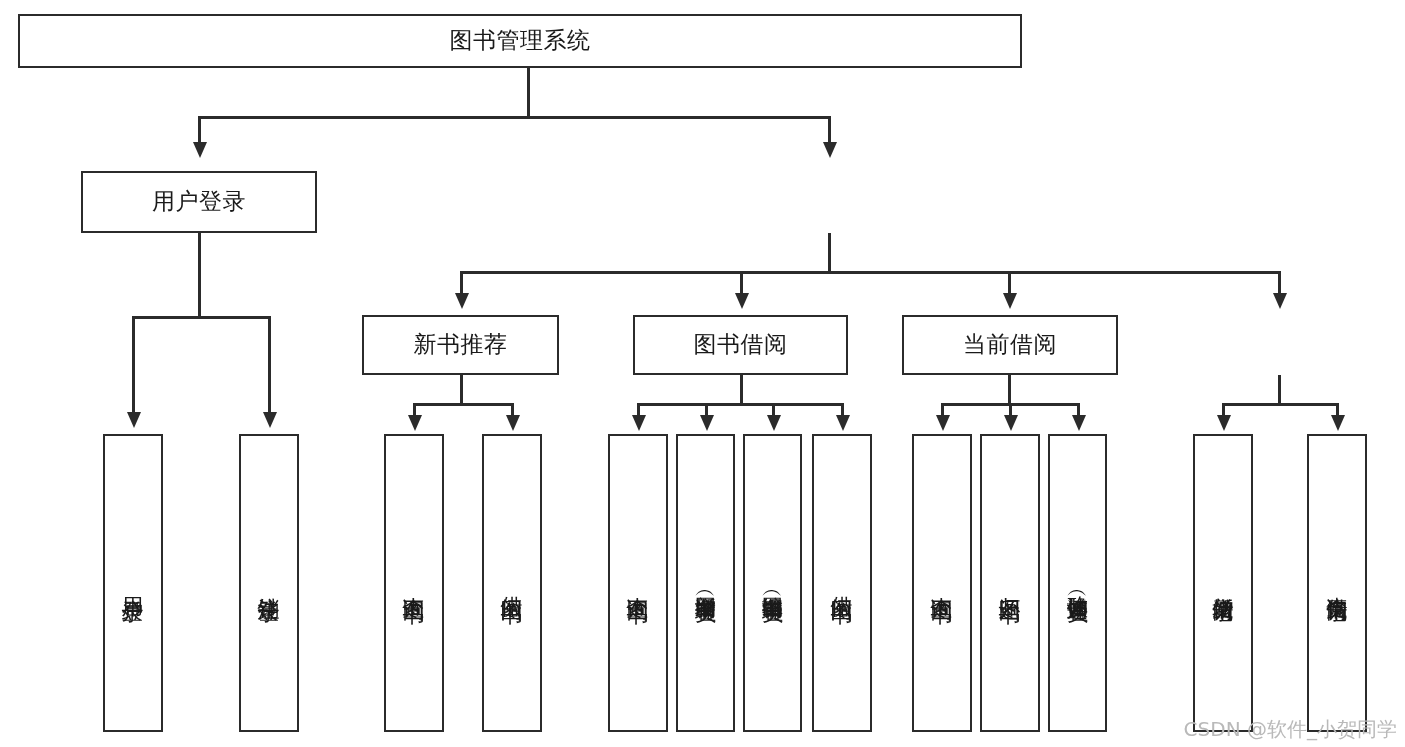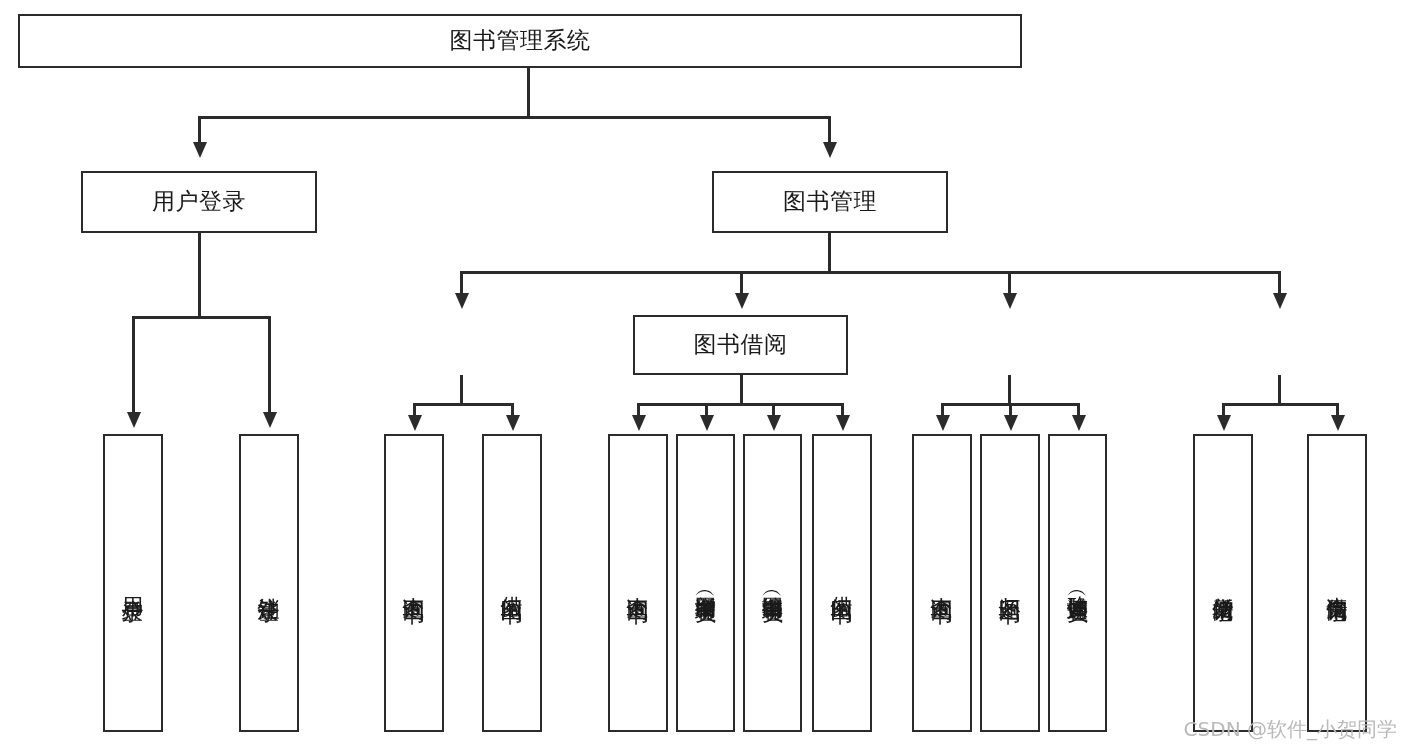--- a/index.html
+++ b/index.html
@@ -96,45 +96,48 @@
 
   <div class="edge h" style="left:198px; top:116px; width:632px; height:2.5px;"></div>
 
   <div class="edge v" style="left:198px; top:116px; height:28px;"></div>
   <div class="arrow" style="left:192.5px; top:142px;"></div>
   <div class="edge v" style="left:828px; top:116px; height:28px;"></div>
   <div class="arrow" style="left:822.5px; top:142px;"></div>
 
   <div class="node horiz" style="left:81px; top:171px; width:236px; height:62px;">
     <span class="label">用户登录</span>
-  </div>
-  <div class="node horiz" style="left:712px; top:171px; width:236px; height:62px;">
-    <span class="label">图书管理</span>
   </div>
 
   <div class="edge v" style="left:198px; top:233px; height:85px;"></div>
   <div class="edge h" style="left:132px; top:316px; width:138px; height:2.5px;"></div>
   <div class="edge v" style="left:132px; top:316px; height:98px;"></div>
   <div class="arrow" style="left:126.5px; top:412px;"></div>
   <div class="edge v" style="left:268px; top:316px; height:98px;"></div>
   <div class="arrow" style="left:262.5px; top:412px;"></div>
 
   <div class="edge v" style="left:828px; top:233px; height:40px;"></div>
   <div class="edge h" style="left:460px; top:271px; width:820px; height:2.5px;"></div>
   <div class="edge v" style="left:460px; top:271px; height:24px;"></div>
   <div class="arrow" style="left:454.5px; top:293px;"></div>
   <div class="edge v" style="left:740px; top:271px; height:24px;"></div>
   <div class="arrow" style="left:734.5px; top:293px;"></div>
   <div class="edge v" style="left:1008px; top:271px; height:24px;"></div>
   <div class="arrow" style="left:1002.5px; top:293px;"></div>
   <div class="edge v" style="left:1278px; top:271px; height:24px;"></div>
   <div class="arrow" style="left:1272.5px; top:293px;"></div>
 
+  <div class="node horiz" style="left:362px; top:315px; width:197px; height:60px;">
+    <span class="label">新书推荐</span>
+  </div>
   <div class="node horiz" style="left:633px; top:315px; width:215px; height:60px;">
     <span class="label">图书借阅</span>
+  </div>
+  <div class="node horiz" style="left:902px; top:315px; width:216px; height:60px;">
+    <span class="label">当前借阅</span>
   </div>
 
   <div class="edge v" style="left:460px; top:375px; height:30px;"></div>
   <div class="edge h" style="left:413px; top:403px; width:100px; height:2.5px;"></div>
   <div class="edge v" style="left:413px; top:403px; height:14px;"></div>
   <div class="arrow" style="left:407.5px; top:415px;"></div>
   <div class="edge v" style="left:511px; top:403px; height:14px;"></div>
   <div class="arrow" style="left:505.5px; top:415px;"></div>
 
   <div class="edge v" style="left:740px; top:375px; height:30px;"></div>

